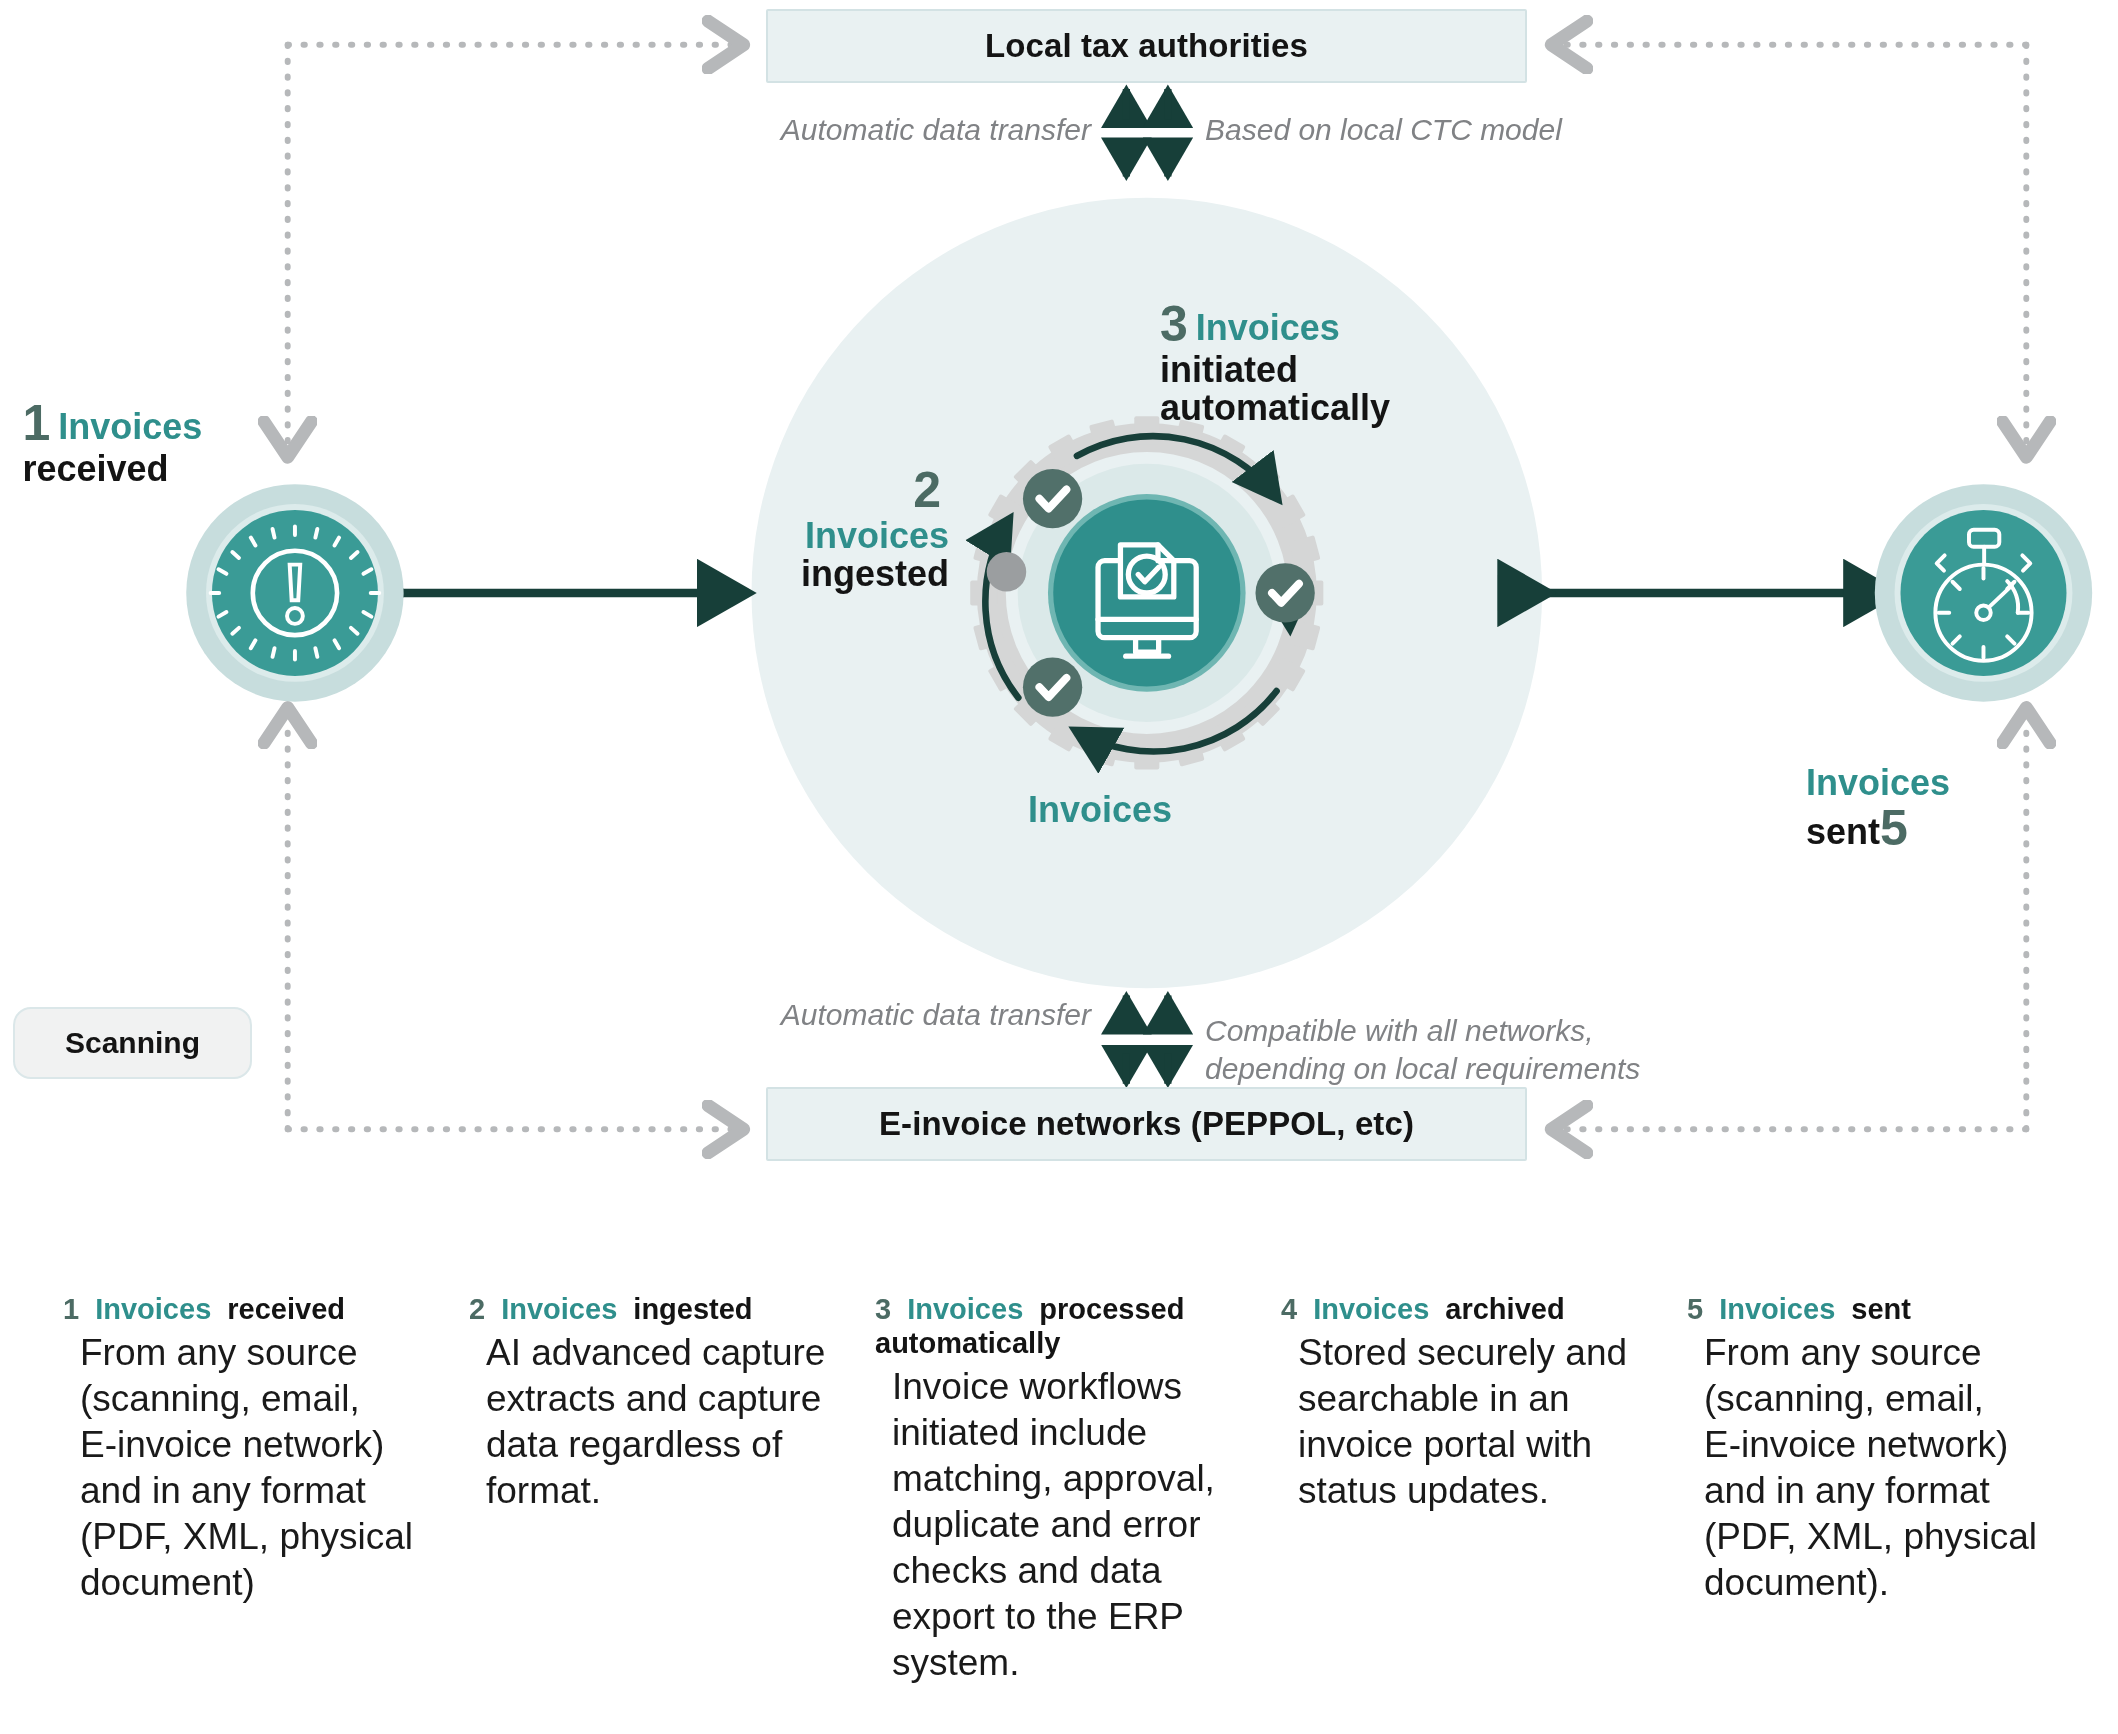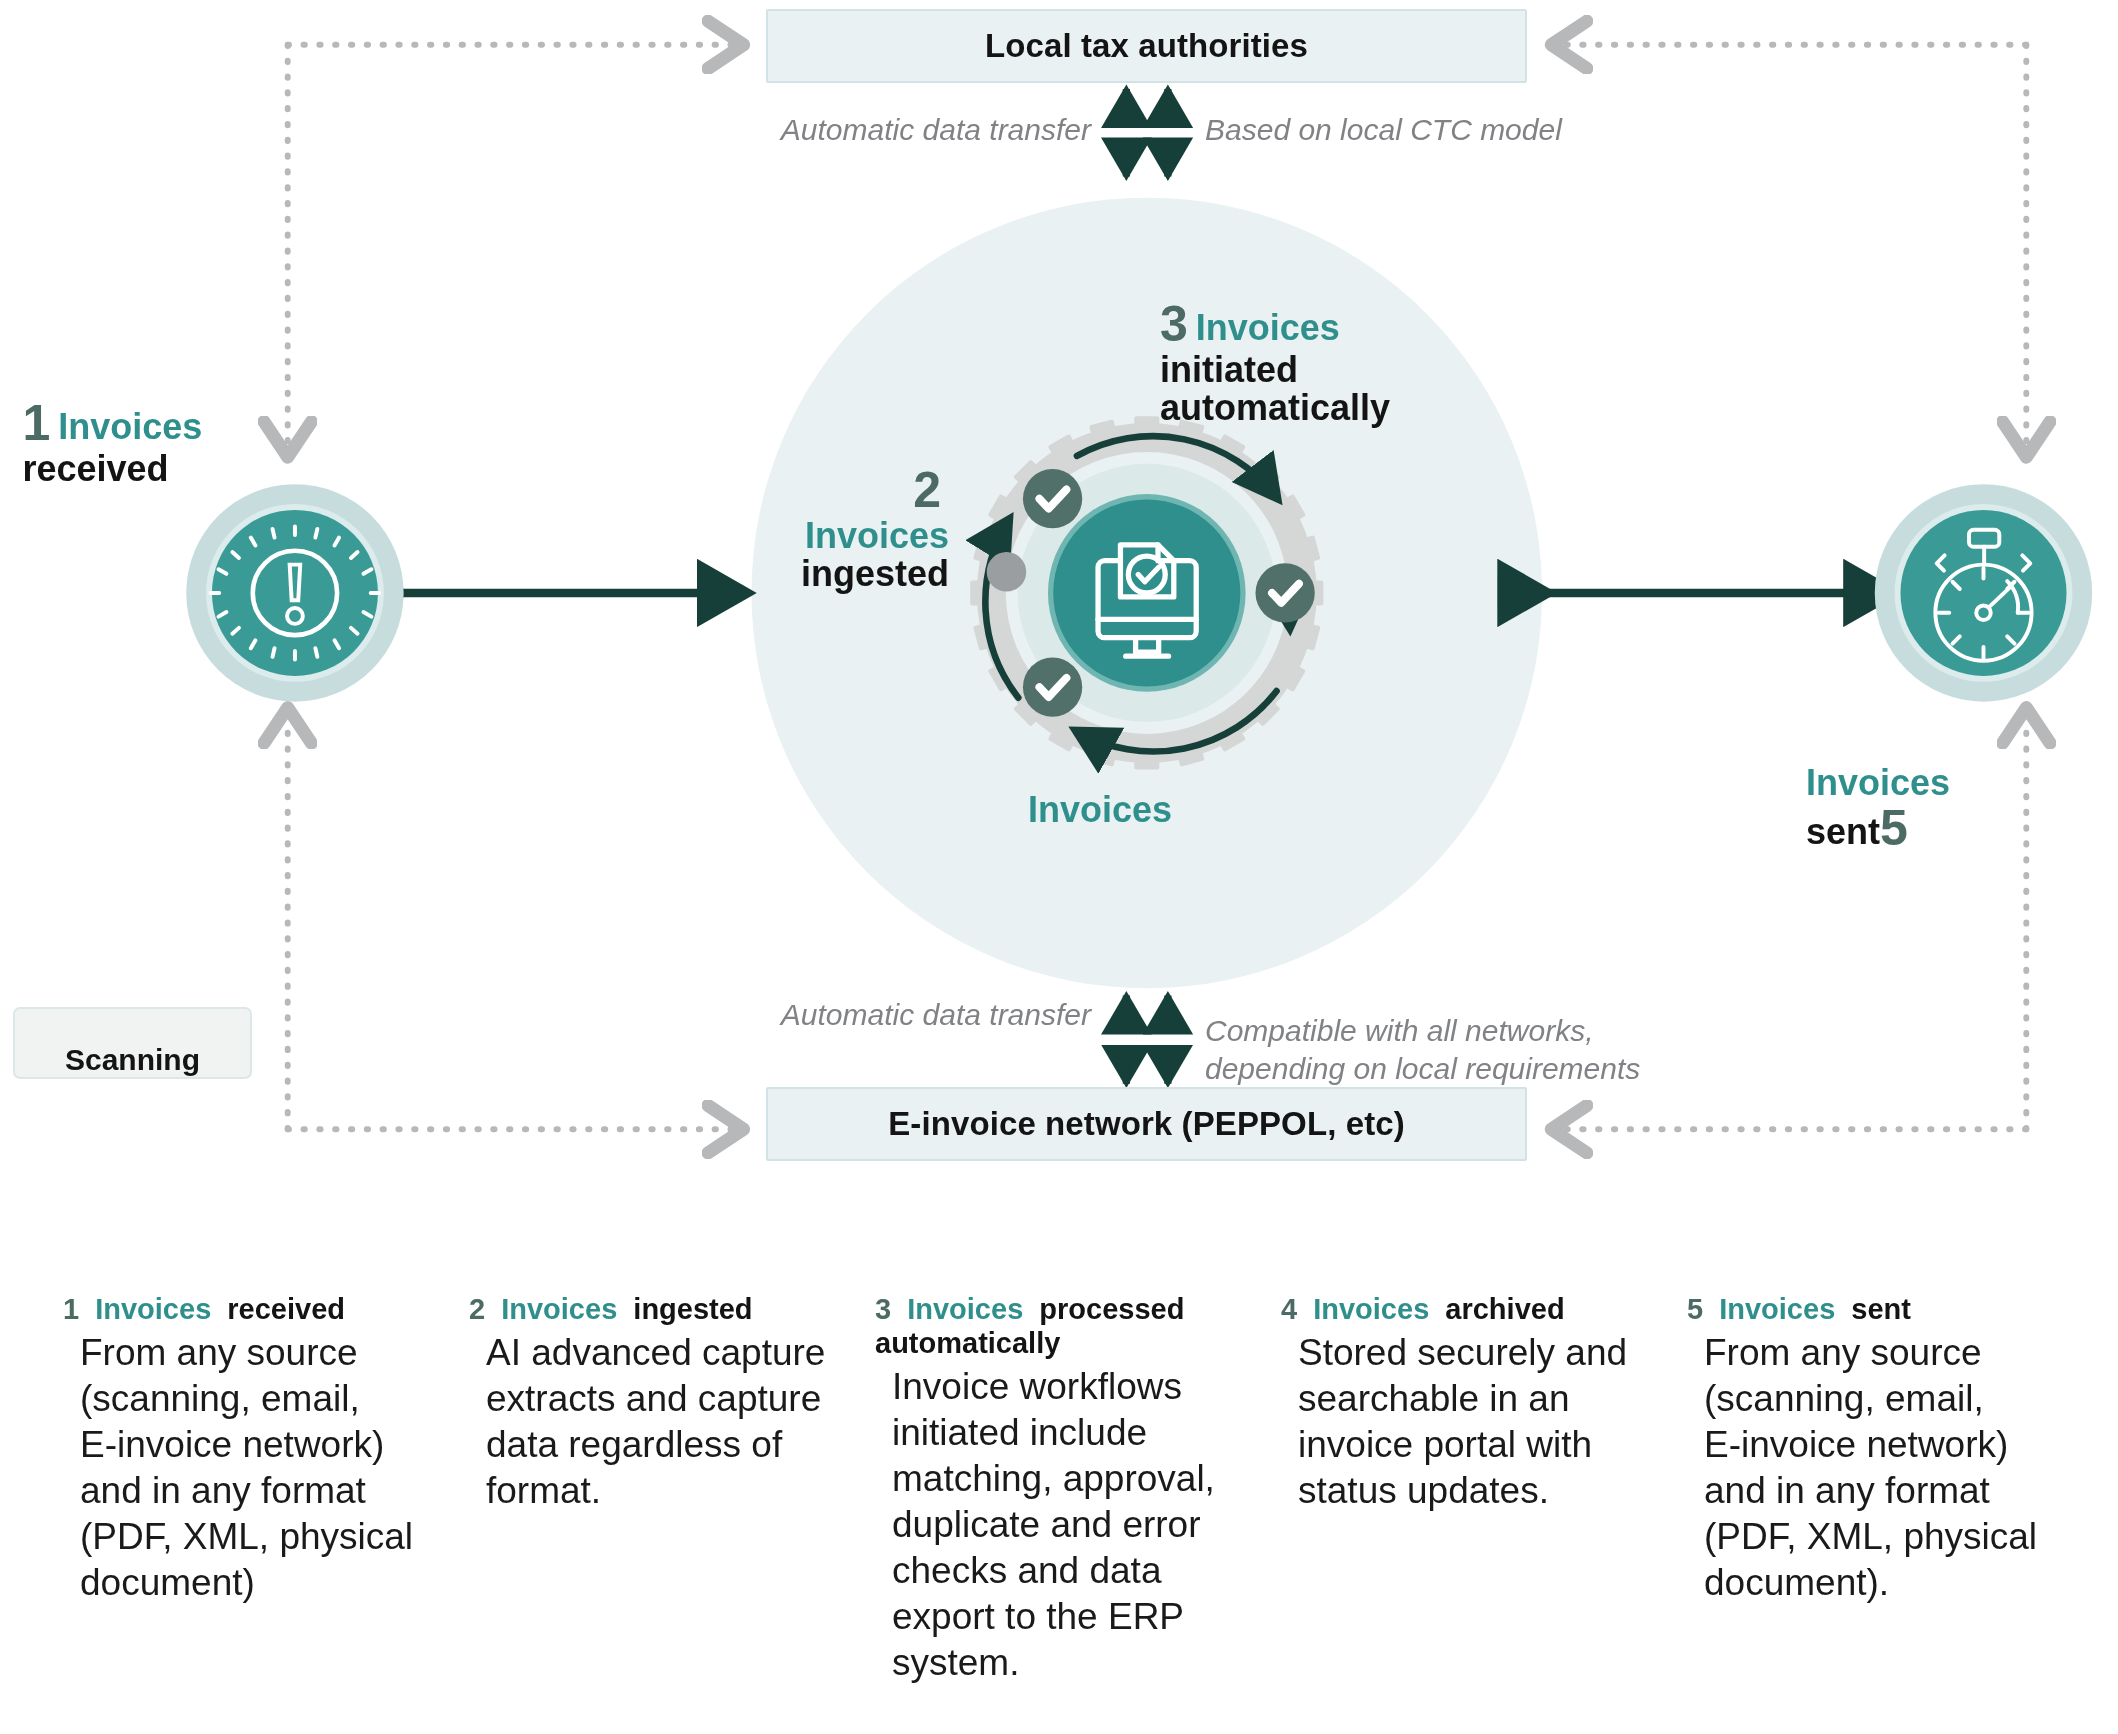--- a/index.html
+++ b/index.html
@@ -24,22 +24,22 @@
     display:flex; align-items:center; justify-content:center;
     font-weight:bold; color:#141414;
     font-size:33px;
     letter-spacing:0.1px;
   }
   #tax-box{ left:766px; top:9.2px; width:761px; height:74px; }
   #net-box{ left:766px; top:1087px; width:761px; height:74px; }
 
   #scan-box{
     position:absolute; left:13px; top:1007px; width:239px; height:72px;
-    background:#f1f2f2; border:2.6px solid #dbe7e9; border-radius:7px;
-    display:flex; align-items:flex-end; justify-content:center;
+    background:#f1f2f2; border:2.6px solid #dbe7e9; border-radius:18px;
+    display:flex; align-items:center; justify-content:center;
     font-weight:bold; font-size:30px; color:#141414;
   }
 
   
   .ann{
     position:absolute; color:#808285; font-style:italic; font-size:30px;
     line-height:1.28; white-space:pre-line;
   }
   #ann-tl{ left:682px; top:111px; width:409px; text-align:right; }
   #ann-tr{ left:1205px; top:111px; width:501px; text-align:left; }
@@ -279,21 +279,21 @@
         <path d="M1727,872 L1737,883 L1758,861"></path>
       </g>
     </g>
   </svg>
 
   <div class="endbox" id="tax-box">
     <span>Local tax authorities</span>
   </div>
 
   <div class="endbox" id="net-box">
-    <span>E-invoice network (PEPPOL, etc)</span>
+    <span>E-invoice networks (PEPPOL, etc)</span>
   </div>
 
   <div id="scan-box">
     <span>Scanning</span>
   </div>
 
   <div class="ann" id="ann-tl">Automatic data transfer</div>
   <div class="ann" id="ann-tr">Based on local CTC model</div>
   <div class="ann" id="ann-bl">Automatic data transfer</div>
   <div class="ann" id="ann-br">Compatible with all networks,

